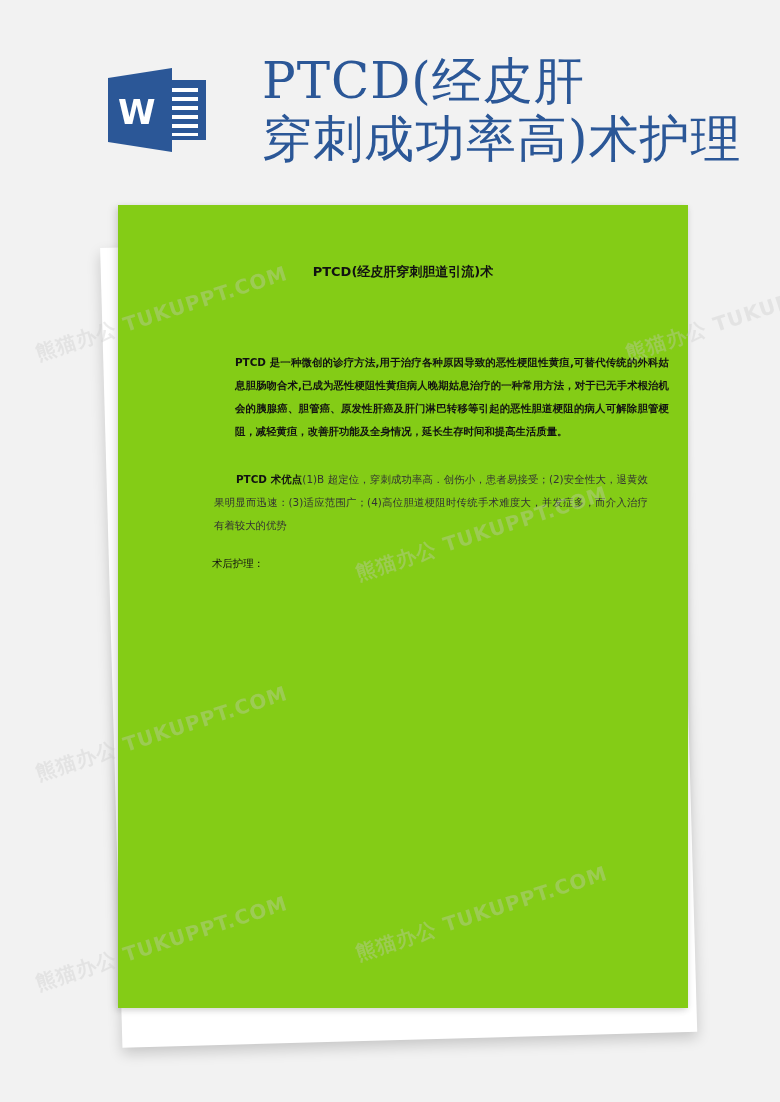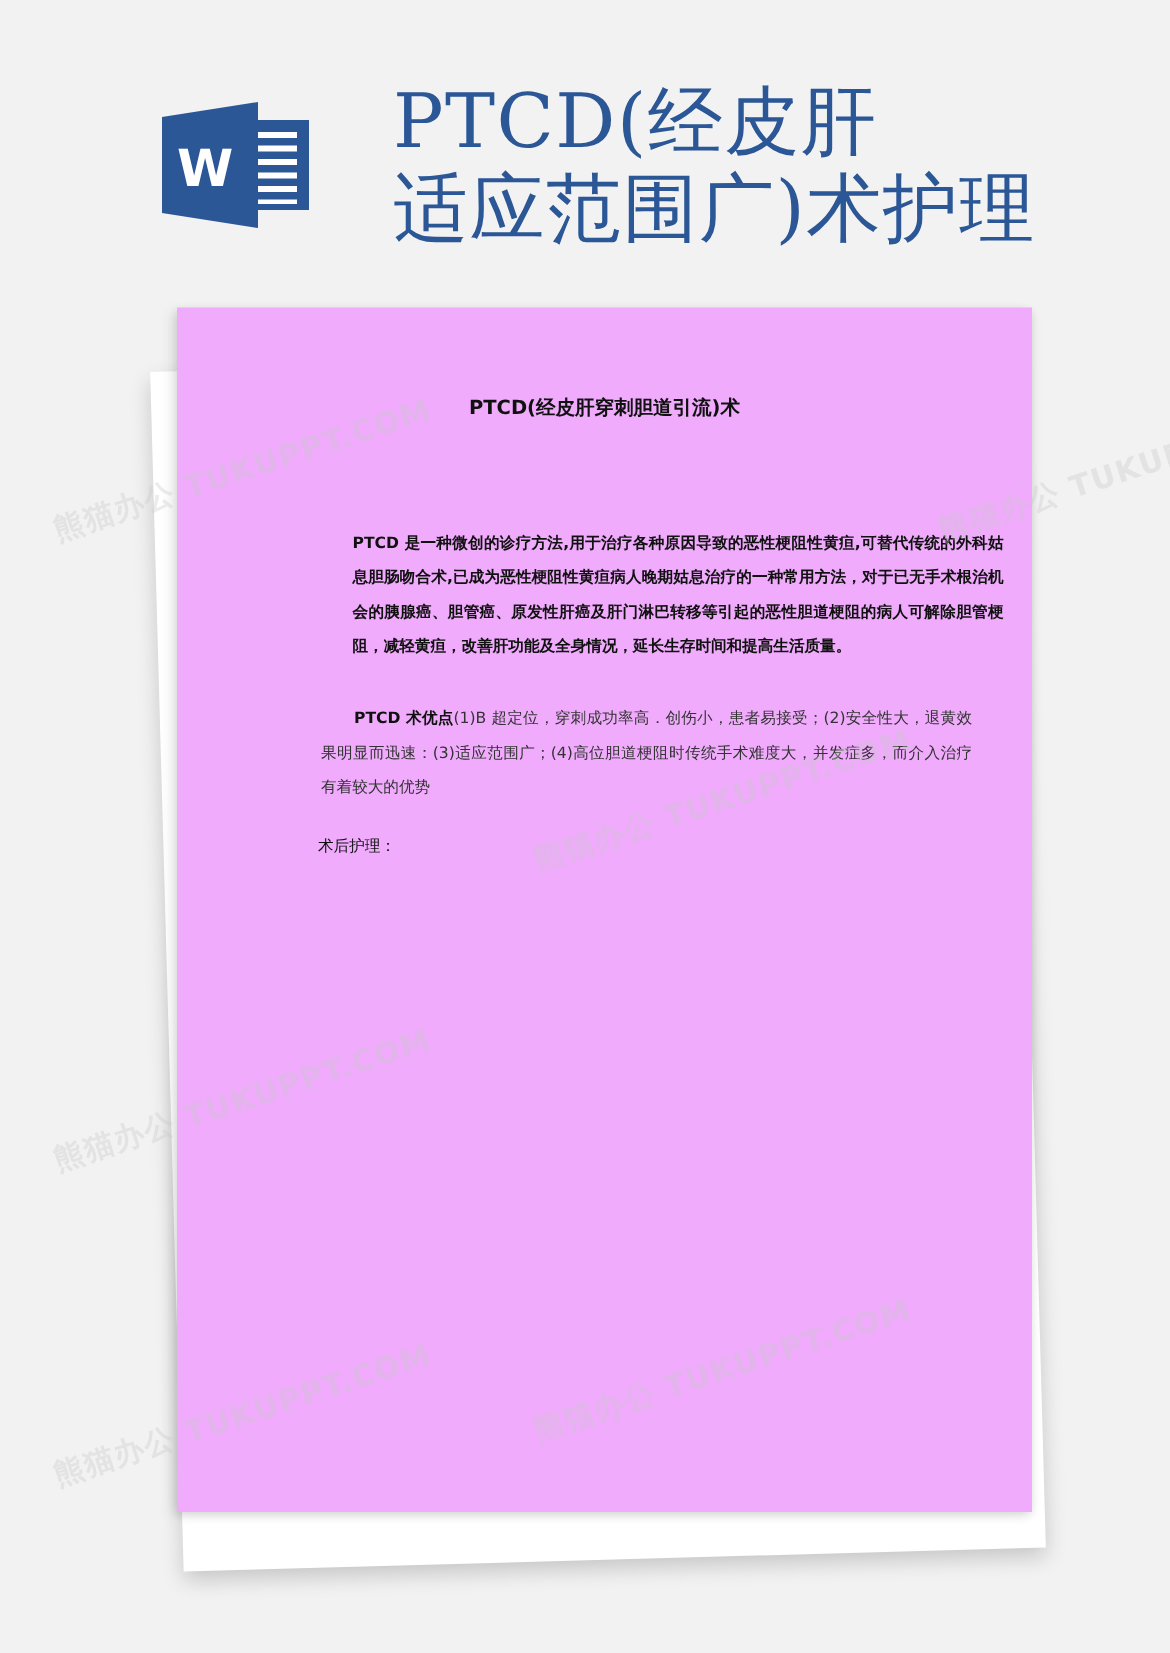--- a/index.html
+++ b/index.html
@@ -18,21 +18,21 @@
   }
   .big-title div { white-space: nowrap; }
 
   .back-page {
     position: absolute; left: 100px; top: 240px; width: 575px; height: 800px;
     background: #fff; transform: rotate(-1.6deg); transform-origin: 50% 0%;
     box-shadow: 0 6px 14px rgba(0,0,0,0.18);
   }
   .page {
     position: absolute; left: 118px; top: 205px; width: 570px; height: 803px;
-    background: #f0abfc;
+    background: #84cc16;
     box-shadow: 0 2px 6px rgba(0,0,0,0.12), -4px 2px 8px rgba(0,0,0,0.08);
   }
   .doc-title {
     position: absolute; left: 0; width: 570px; top: 58px; text-align: center;
     font-size: 13px; font-weight: bold; color: #111;
   }
   .para {
     position: absolute; left: 72px; width: 434px;
     font-size: 10.4px; line-height: 23px; color: #333; text-align: justify;
     text-indent: 22px;
@@ -59,21 +59,21 @@
       <rect x="56" y="38" width="34" height="4"></rect>
       <rect x="56" y="47" width="34" height="4"></rect>
       <rect x="56" y="56" width="34" height="4"></rect>
       <rect x="56" y="65" width="34" height="3"></rect>
     </g>
     <polygon points="0,10 64,0 64,84 0,74" fill="#2b5797"></polygon>
     <text x="10" y="56" font-size="34" font-weight="bold" fill="#ffffff" font-family="DejaVu Sans, sans-serif">W</text>
   </svg>
   <div class="big-title">
     <div>PTCD(经皮肝</div>
-    <div>适应范围广)术护理</div>
+    <div>穿刺成功率高)术护理</div>
   </div>
 </div>
 
 <div class="back-page"></div>
 
 <div class="page">
   <div class="doc-title">PTCD(经皮肝穿刺胆道引流)术</div>
 
 
   <div class="para bold-all" style="top:146px;">PTCD 是一种微创的诊疗方法,用于治疗各种原因导致的恶性梗阻性黄疸,可替代传统的外科姑息胆肠吻合术,已成为恶性梗阻性黄疸病人晚期姑息治疗的一种常用方法，对于已无手术根治机会的胰腺癌、胆管癌、原发性肝癌及肝门淋巴转移等引起的恶性胆道梗阻的病人可解除胆管梗阻，减轻黄疸，改善肝功能及全身情况，延长生存时间和提高生活质量。</div>

